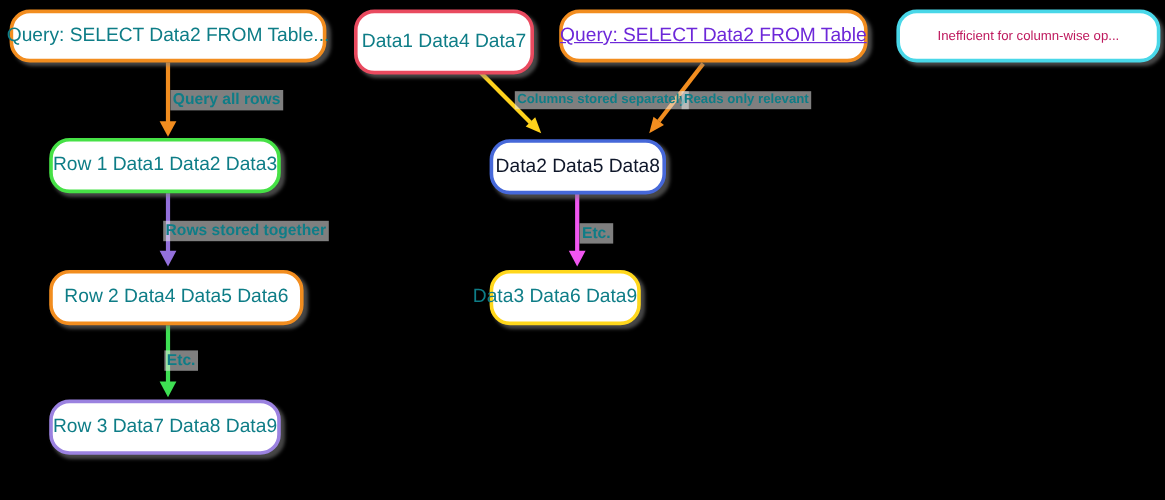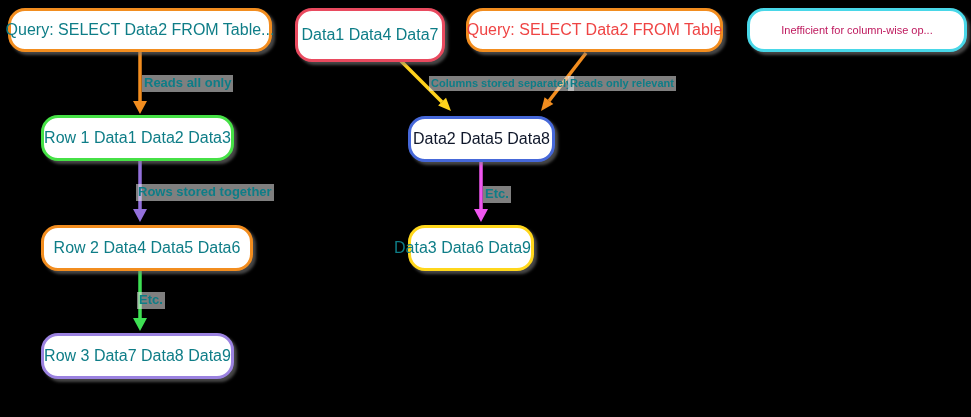--- a/index.html
+++ b/index.html
@@ -82,36 +82,36 @@
 
   <div class="node" style="left: 41px; top: 333px; width: 193px; height: 46px; border-color: rgb(155, 130, 224);">
     <span class="node-label" style="color: rgb(14, 125, 135);">Row 3 Data7 Data8 Data9</span>
   </div>
 
   <div class="node" style="left: 295px; top: 8px; width: 150px; height: 54px; border-color: rgb(233, 74, 95);">
     <span class="node-label" style="color: rgb(14, 125, 135);">Data1 Data4 Data7</span>
   </div>
 
   <div class="node" style="left: 466px; top: 8px; width: 257px; height: 44px; border-color: rgb(242, 141, 31);">
-    <span class="node-label" style="color: #ef4444;">Query: SELECT Data2 FROM Table</span>
+    <span class="node-label" style="color: #6d28d9; text-decoration: underline;">Query: SELECT Data2 FROM Table</span>
   </div>
 
   <div class="node" style="left: 747px; top: 8px; width: 220px; height: 44px; border-color: rgb(73, 215, 232);">
     <span class="node-label" style="font-size: 11px; color: #be185d;">Inefficient for column-wise op...</span>
   </div>
 
   <div class="node" style="left: 408px; top: 116px; width: 147px; height: 46px; border-color: rgb(70, 104, 217);">
     <span class="node-label" style="color: #0f172a;">Data2 Data5 Data8</span>
   </div>
 
   <div class="node" style="left: 408px; top: 225px; width: 126px; height: 46px; border-color: rgb(255, 215, 28); justify-content: flex-end;">
     <span class="node-label" style="color: rgb(14, 125, 135);">Data3 Data6 Data9</span>
   </div>
 
-  <span class="edge-label" style="left: 142px; top: 75px; color: rgb(14, 125, 135);">Reads all only</span>
+  <span class="edge-label" style="left: 142px; top: 75px; color: rgb(14, 125, 135);">Query all rows</span>
 
   <span class="edge-label" style="left: 136px; top: 184px; color: rgb(14, 125, 135); text-align: right;">Rows stored together</span>
 
   <span class="edge-label" style="left: 137px; top: 292px; color: rgb(14, 125, 135);">Etc.</span>
 
   <span class="edge-label small" style="left: 429px; top: 76px; color: rgb(14, 125, 135);">Columns stored separately</span>
 
   <span class="edge-label small" style="left: 568px; top: 76px; color: rgb(14, 125, 135);">Reads only relevant</span>
 
   <span class="edge-label" style="left: 483px; top: 186px; color: rgb(14, 125, 135);">Etc.</span>

